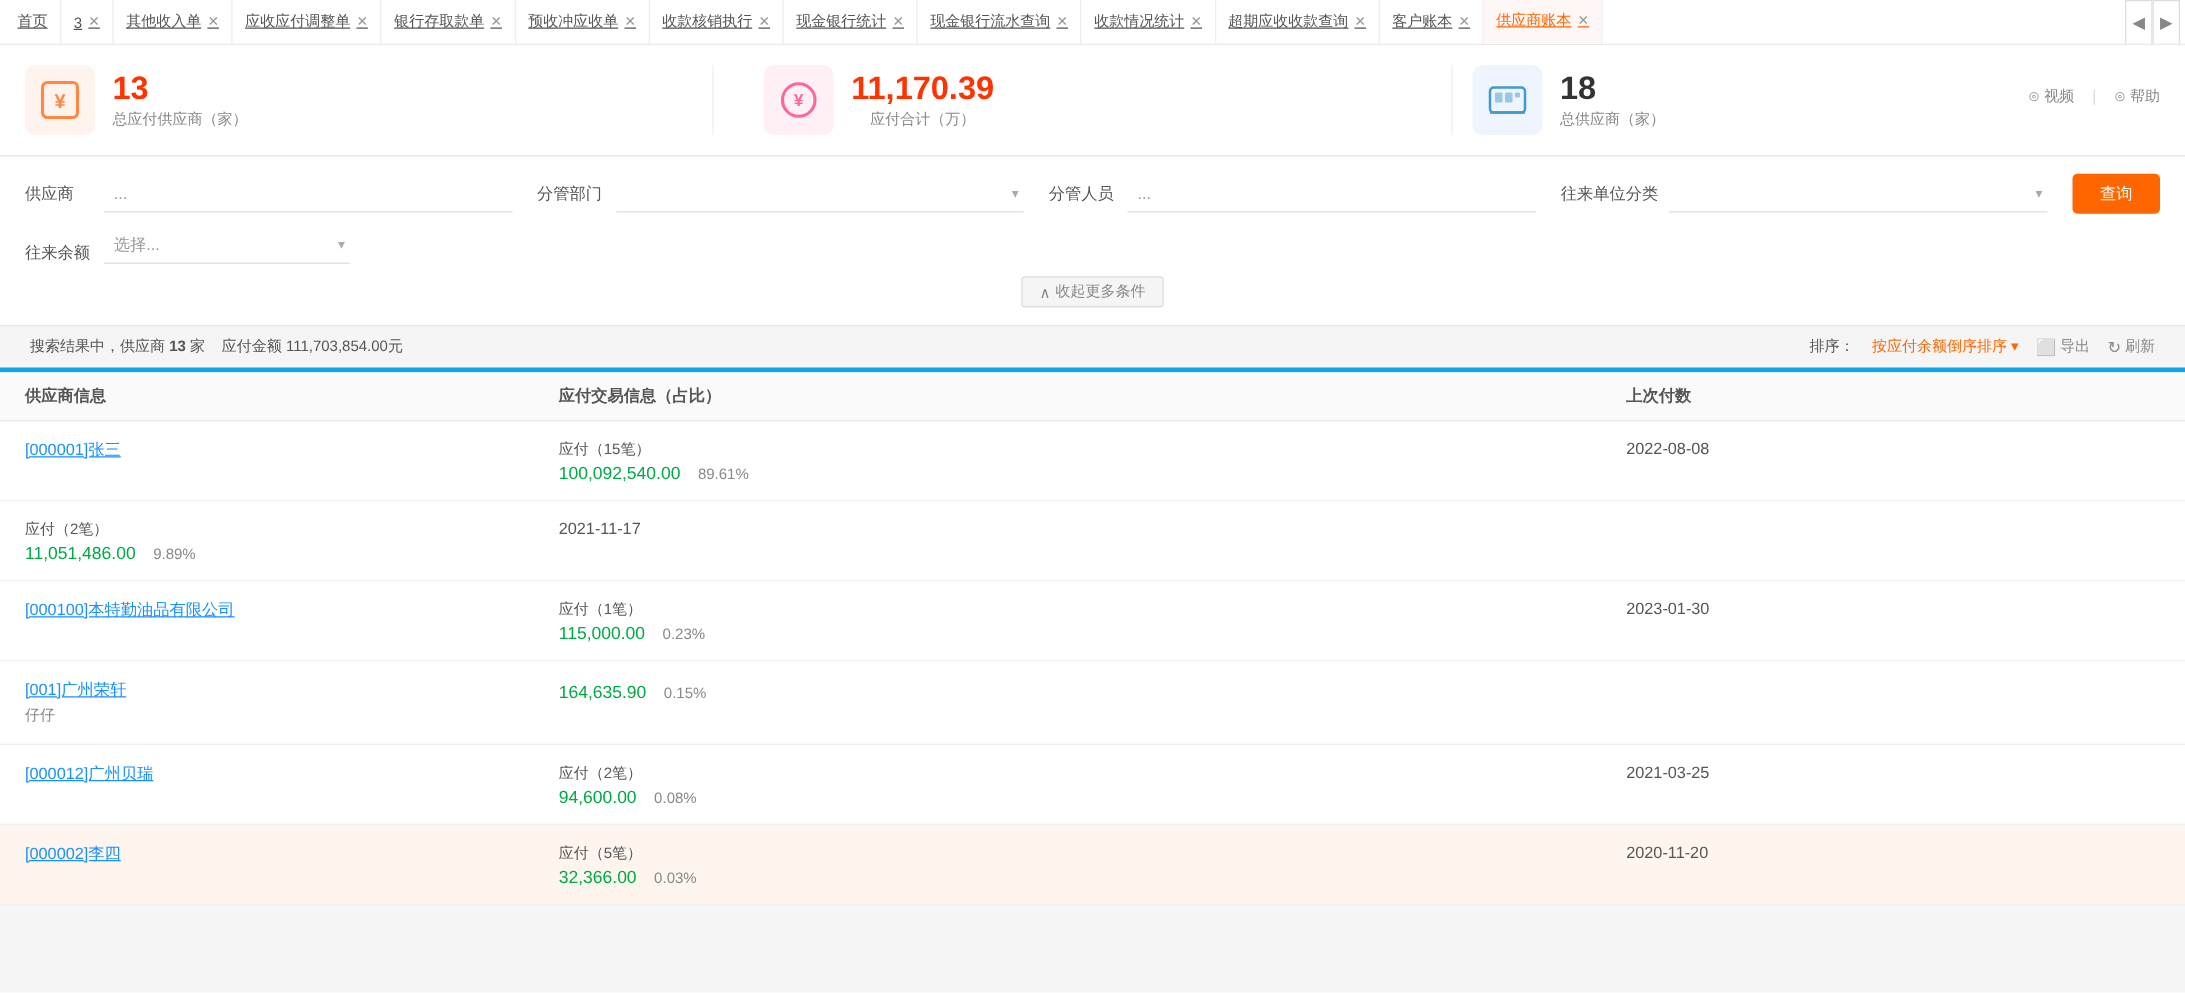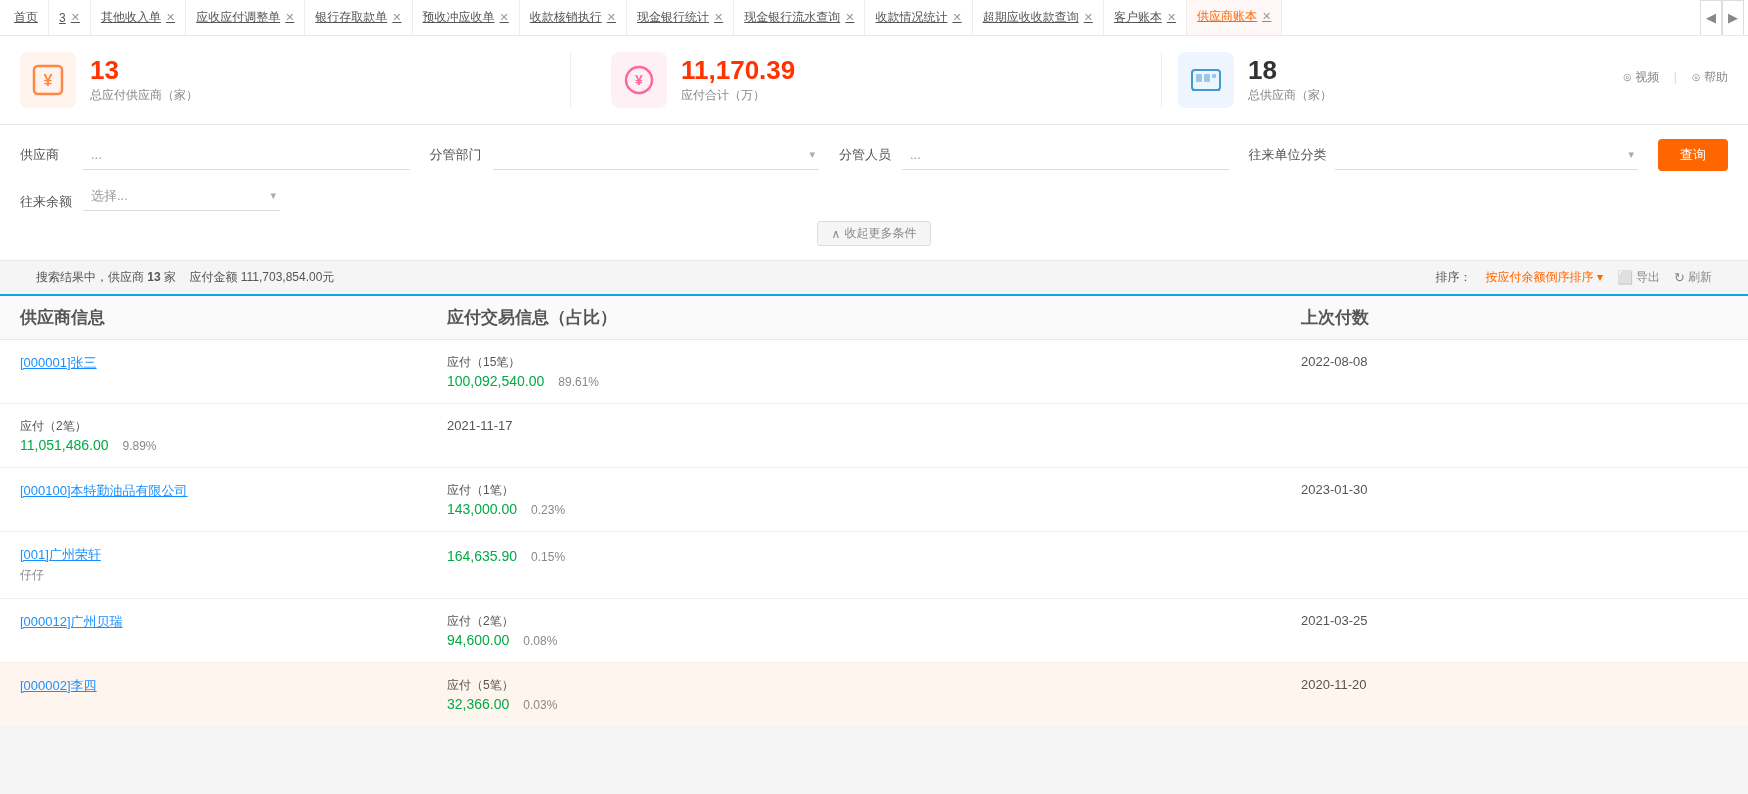--- a/index.html
+++ b/index.html
@@ -79,21 +79,21 @@
       justify-content: center;
       border-radius: 8px;
       font-size: 28px;
     }
     .stat-icon.orange { background: #fff3ee; color: #ff6600; }
     .stat-icon.pink { background: #fff0f5; color: #ff4d7d; }
     .stat-icon.blue { background: #eef5ff; color: #4488cc; }
     .stat-info { display: flex; flex-direction: column; }
     .stat-value { font-size: 26px; font-weight: bold; color: #ff3300; line-height: 1; }
     .stat-value.dark { color: #333; }
-    .stat-label { font-size: 12px; color: #888; margin-top: 4px; }
+    .stat-label { font-size: 12px; color: #888; margin-top: 4px; text-align: center; }
 
     .help-links {
       position: absolute;
       right: 20px;
       top: 33px;
       display: flex;
       gap: 10px;
       font-size: 12px;
       color: #888;
     }
@@ -150,22 +150,22 @@
       padding: 3px 14px;
       margin: 0 auto;
     }
 
     
     .results-bar {
       display: flex;
       align-items: center;
       justify-content: space-between;
       background: #f5f5f5;
-      padding: 8px 36px;
-      border-bottom: 2px solid #0ea5e9;
+      padding: 8px 24px;
+      border-bottom: 4px solid #0ea5e9;
       font-size: 12px;
       color: #555;
     }
     .results-left { display: flex; gap: 16px; }
     .results-right { display: flex; align-items: center; gap: 14px; color: #888; }
     .sort-label { color: #555; }
     .sort-value { color: #ff6600; cursor: pointer; }
     .action-btn {
       display: flex;
       align-items: center;
@@ -180,21 +180,21 @@
     .table-container {
       background: #fff;
       margin: 0;
     }
     .table-header {
       display: grid;
       grid-template-columns: 1fr 2fr 1fr;
       padding: 10px 20px;
       background: #fafafa;
       border-bottom: 1px solid #e8e8e8;
-      font-size: 17px;
+      font-size: 13px;
       font-weight: bold;
       color: #555;
     }
     .table-row {
       display: grid;
       grid-template-columns: 1fr 2fr 1fr;
       padding: 14px 20px;
       border-bottom: 1px solid #f0f0f0;
       align-items: start;
     }
@@ -460,21 +460,21 @@
     <div class="last-pay-date">2021-11-17</div>
   </div>
 
   <div class="table-row">
     <div>
       <div class="supplier-link">[000100]本特勤油品有限公司</div>
     </div>
     <div>
       <div class="trans-label">应付（1笔）</div>
       <div class="trans-row">
-        <span class="trans-amount">143,000.00</span>
+        <span class="trans-amount">115,000.00</span>
         <span class="trans-pct">0.23%</span>
       </div>
     </div>
     <div class="last-pay-date">2023-01-30</div>
   </div>
 
   <div class="table-row">
     <div>
       <div class="supplier-link">[001]广州荣轩</div>
       <div class="supplier-sub">仔仔</div>

